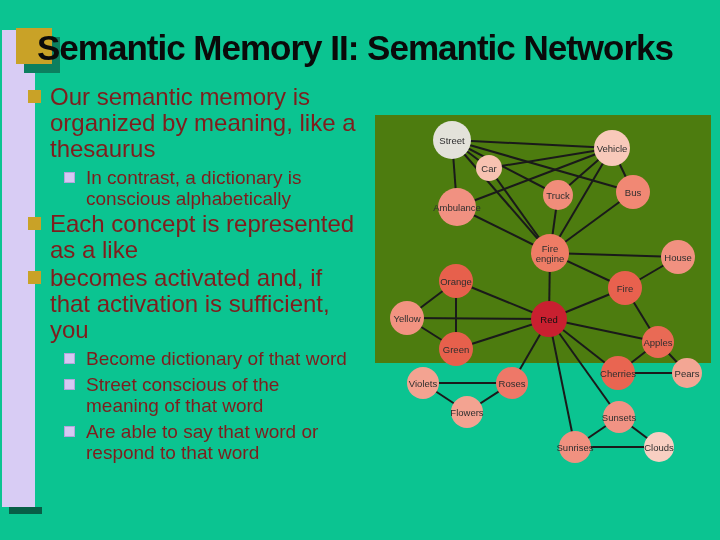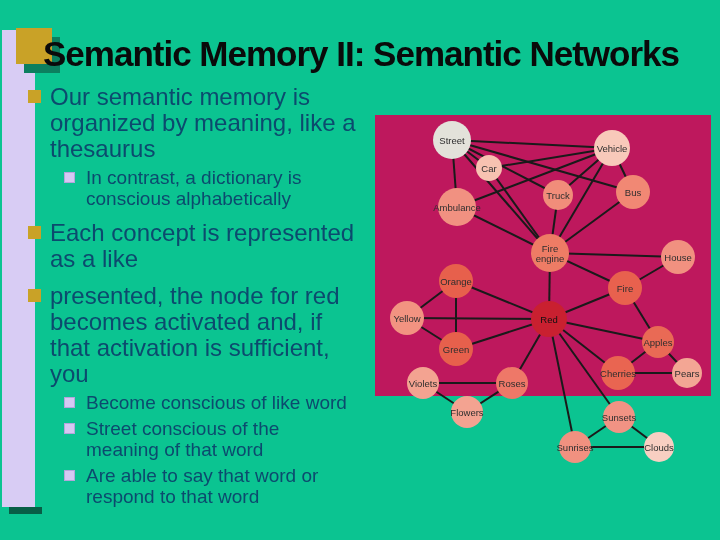--- a/index.html
+++ b/index.html
@@ -6,37 +6,37 @@
   body{width:720px;height:540px;font-family:"Liberation Sans",sans-serif;}
   .slide{position:relative;width:720px;height:540px;background:#0bc491;overflow:hidden;}
 
   
   .side-bar{position:absolute;left:2px;top:30px;width:33px;height:477px;background:#d8ccf4;}
   .side-bar-shadow{position:absolute;left:9px;top:507px;width:33px;height:7px;background:rgba(8,40,30,0.65);}
   .title-square-shadow{position:absolute;left:24px;top:37px;width:36px;height:36px;background:#0c7f5f;}
   .title-square{position:absolute;left:16px;top:28px;width:36px;height:36px;background:#c9a227;}
 
   
-  .title{position:absolute;left:33px;top:24px;margin:10px;font-size:35px;font-weight:bold;
+  .title{position:absolute;left:33px;top:24px;margin:4px;font-size:35px;font-weight:bold;
          letter-spacing:-1px;color:#0a0a0a;white-space:nowrap;z-index:5;}
 
   
   .bullets{position:absolute;left:26px;top:80px;width:356px;z-index:4;}
-  .bullet{display:flex;align-items:flex-start;color:#0c4a6e;}
-  .bullet.lv1{font-size:24px;line-height:26px;margin-top:11px;}
+  .bullet{display:flex;align-items:flex-start;color:#7f1d1d;}
+  .bullet.lv1{font-size:24px;line-height:26px;margin-top:2px;}
   .bullet.lv2{font-size:19px;line-height:21px;margin-left:38px;margin-top:5px;}
   .bullets .bullet:first-child{margin-top:4px;}
   .marker{flex:none;}
   .lv1 .marker{width:13px;height:13px;background:#c9a227;margin:6px 9px 0 2px;}
   .lv2 .marker{width:11px;height:11px;background:#d5c9f2;border:1px solid #b5a4dd;
                box-sizing:border-box;margin:5px 11px 0 0;}
   .btext span{display:block;}
 
   
-  .picture{position:absolute;left:375px;top:115px;width:336px;height:281px;background:#be185d;}
+  .picture{position:absolute;left:375px;top:115px;width:336px;height:248px;background:#4d7c0f;}
   .picture svg{display:block;}
 </style>
 </head>
 <body>
 
 <div class="slide">
   <div class="side-bar"></div>
   <div class="side-bar-shadow"></div>
   <div class="title-square-shadow"></div>
   <div class="title-square"></div>
@@ -61,30 +61,29 @@
       <div class="bullet lv1">
         <span class="marker"></span>
         <div class="btext">
           <span>Each concept is represented</span>
           <span>as a like</span>
         </div>
       </div>
       <div class="bullet lv1">
         <span class="marker"></span>
         <div class="btext">
-          <span>presented, the node for red</span>
           <span>becomes activated and, if</span>
           <span>that activation is sufficient,</span>
           <span>you</span>
         </div>
       </div>
       <div class="bullet lv2">
         <span class="marker"></span>
         <div class="btext">
-          <span>Become conscious of like word</span>
+          <span>Become dictionary of that word</span>
         </div>
       </div>
       <div class="bullet lv2">
         <span class="marker"></span>
         <div class="btext">
           <span>Street conscious of the</span>
           <span>meaning of that word</span>
         </div>
       </div>
       <div class="bullet lv2">

